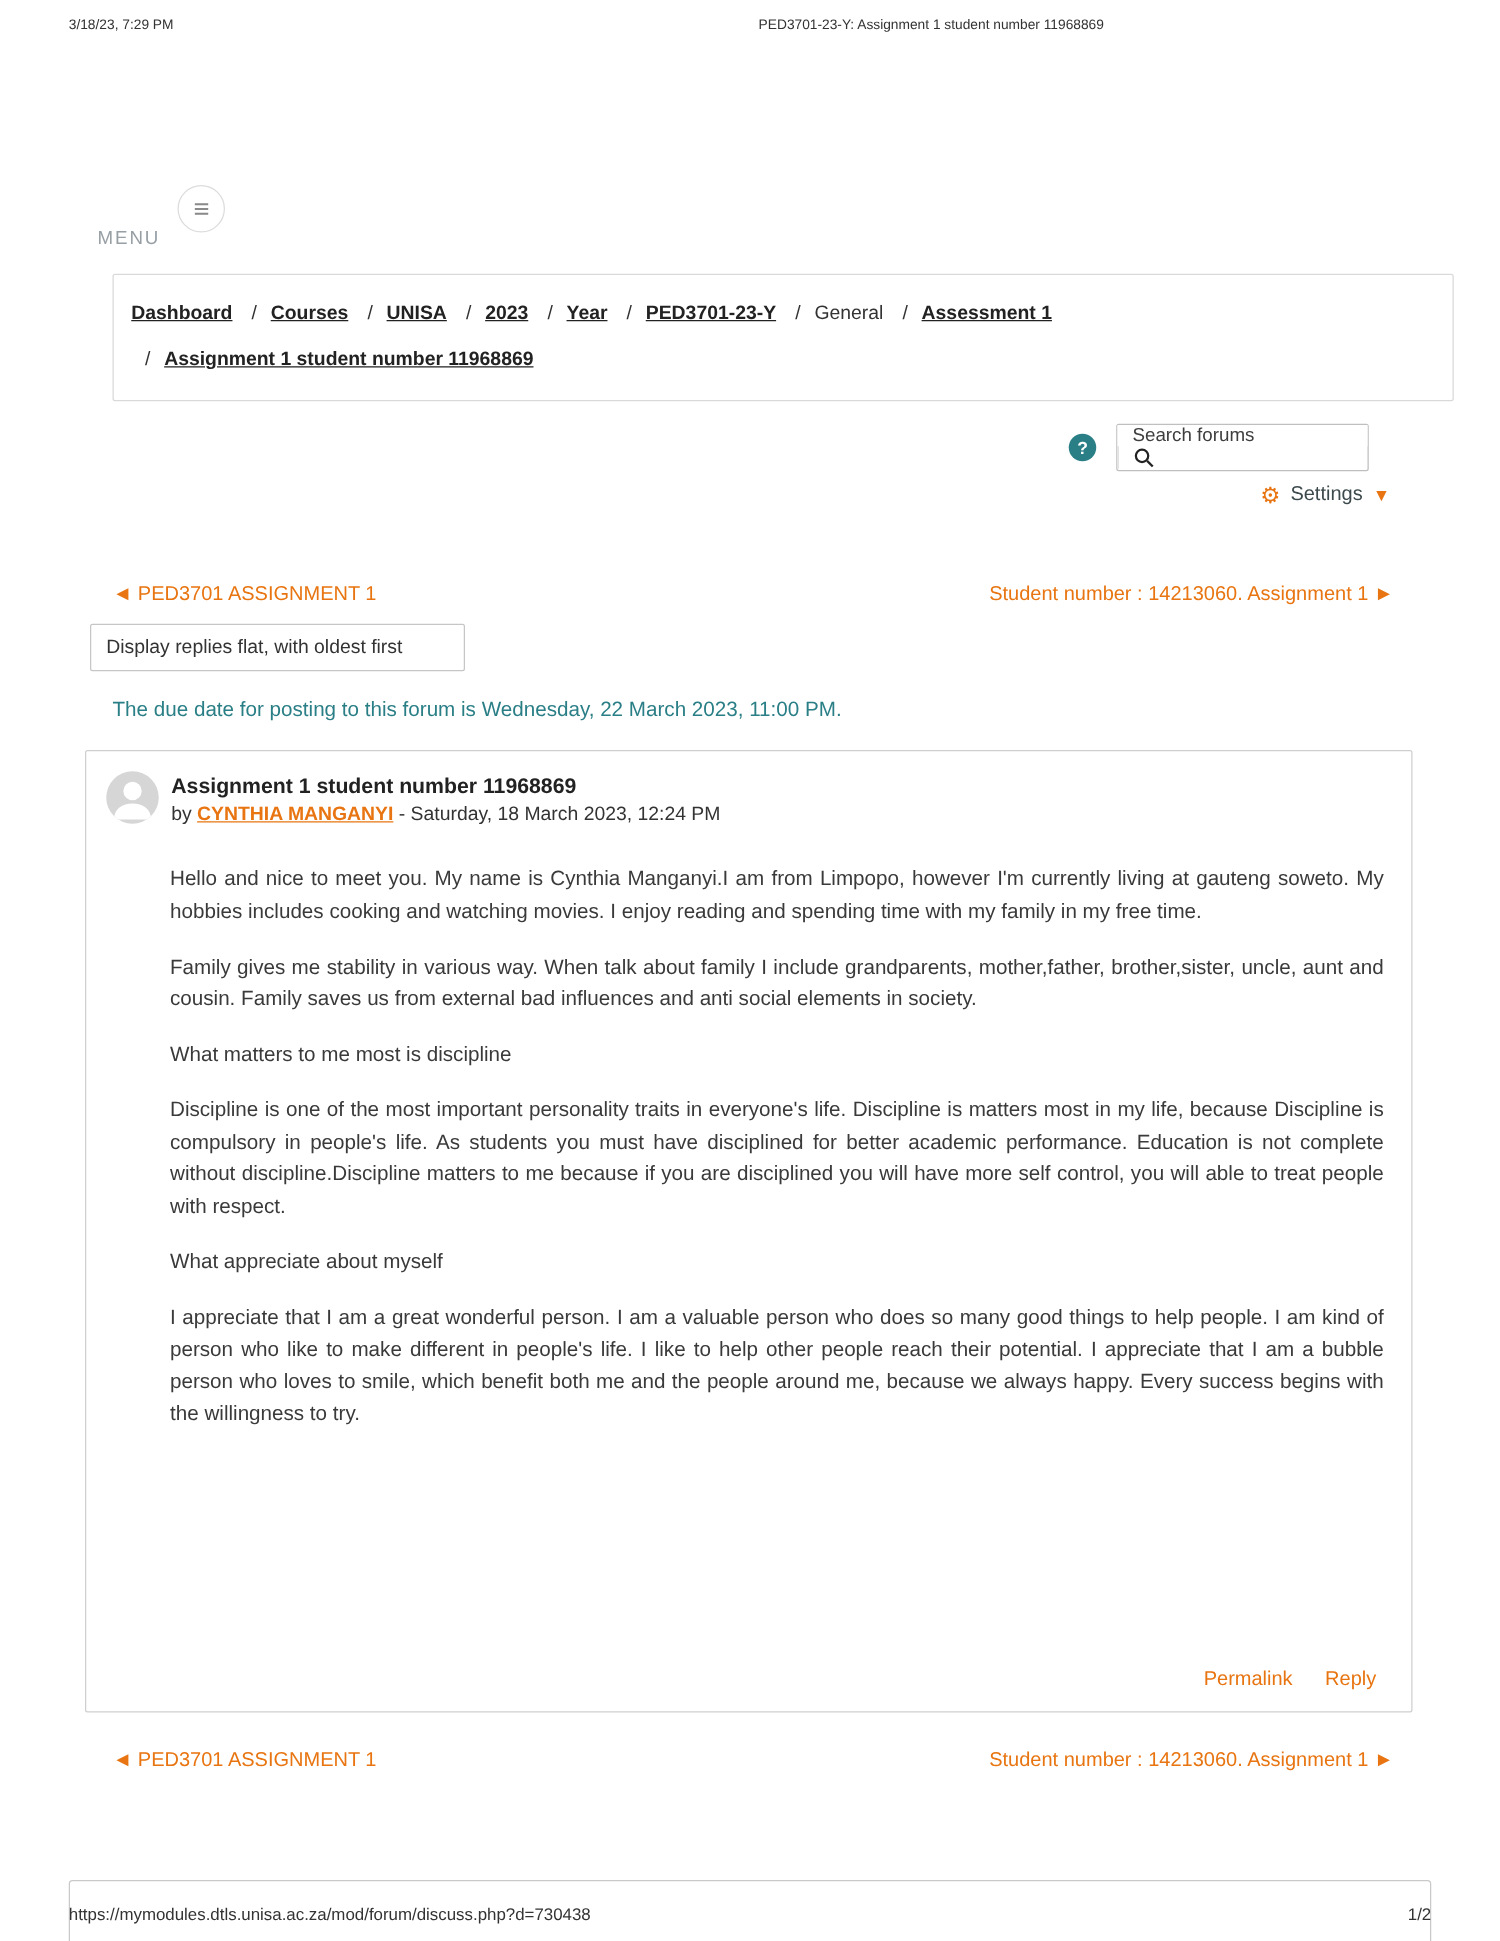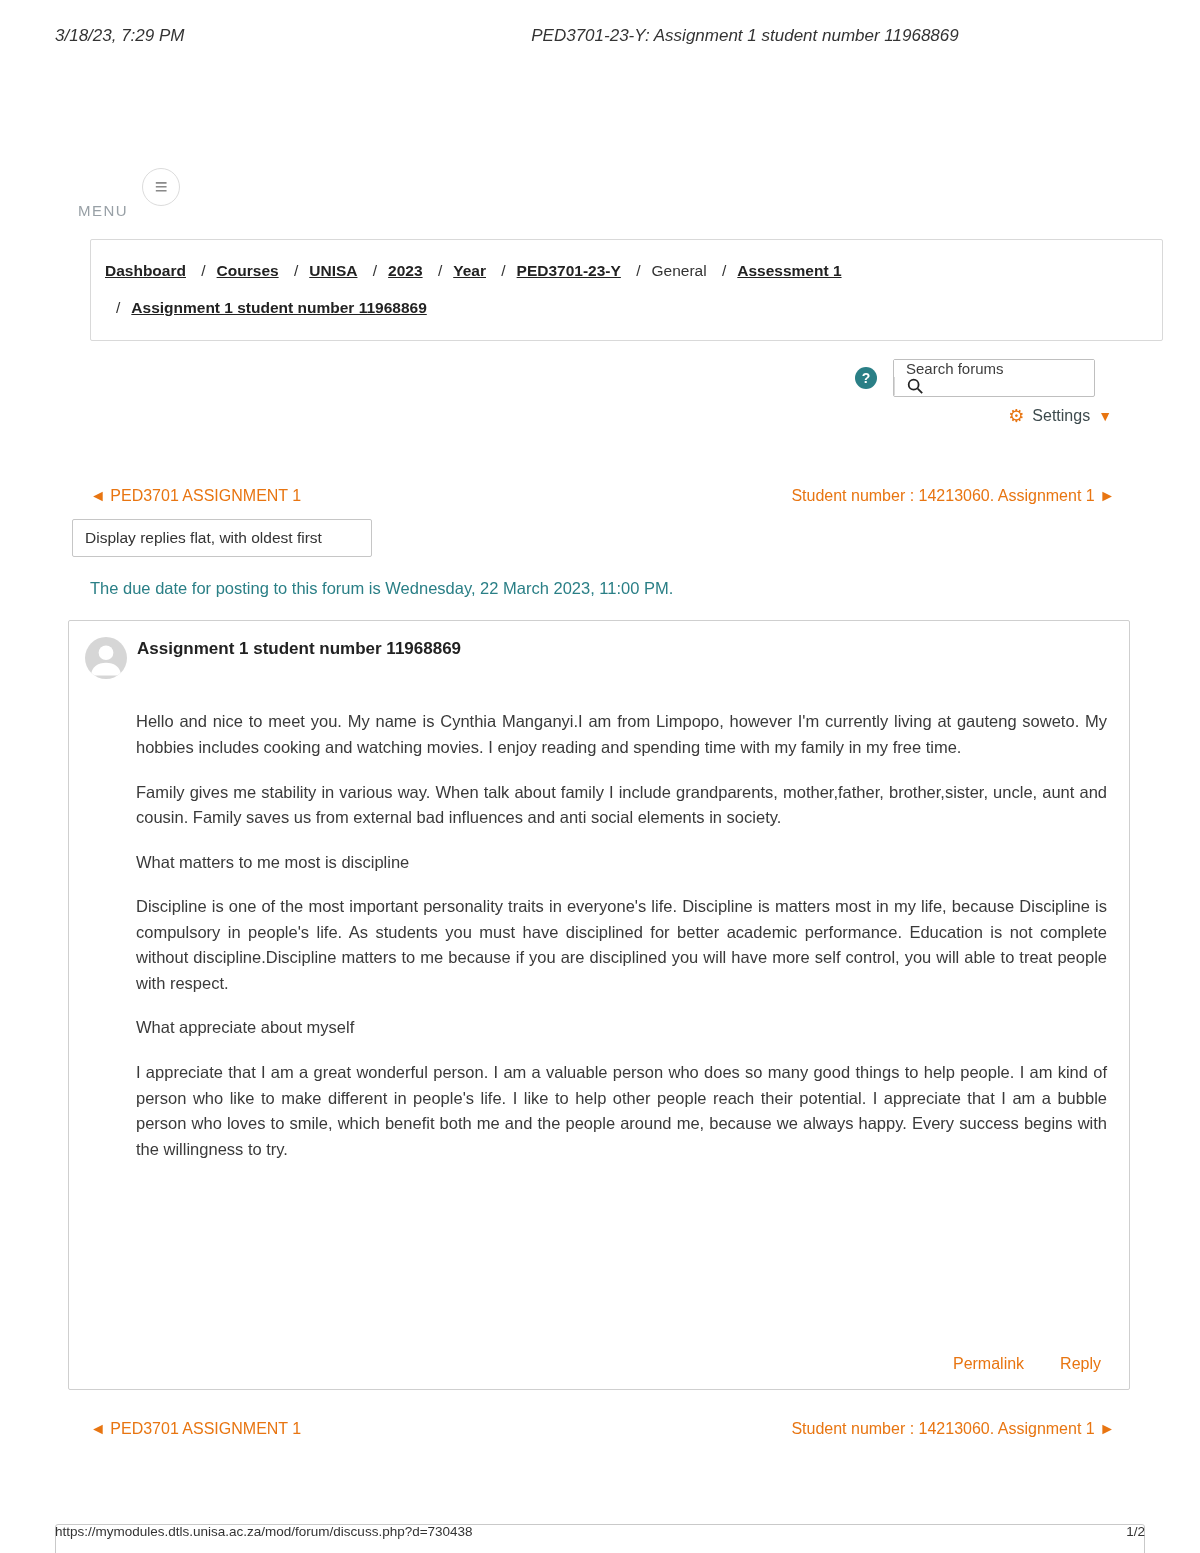--- a/index.html
+++ b/index.html
@@ -8,21 +8,21 @@
     --color-text:#3a3a3a;
     --color-border:#cfcfcf;
     --color-muted:#98a0a6;
   }
   *{box-sizing:border-box;margin:0;padding:0;}
   html,body{background:#fff;}
   body{font-family:"Liberation Sans","DejaVu Sans",sans-serif;color:var(--color-text);}
   .page{position:relative;width:1200px;height:1553px;background:#fff;overflow:hidden;}
 
   
-  .print-header{display:flex;padding:26px 55px 0 55px;font-size:17px;color:#333;font-style:italic;}
+  .print-header{display:flex;padding:14px 55px 0 55px;font-size:11px;color:#333;}
   .print-header .ph-date{width:330px;}
   .print-header .ph-title{flex:1;text-align:center;padding-right:40px;}
 
   
   .menu-row{display:flex;align-items:center;gap:14px;margin:108px 0 0 78px;}
   .menu-label{color:var(--color-muted);font-size:15px;letter-spacing:1.5px;font-weight:500;margin-top:48px;}
   .menu-toggle{width:38px;height:38px;border:1px solid #dcdcdc;border-radius:50%;background:#fff;
     display:flex;align-items:center;justify-content:center;cursor:pointer;}
   .hamburger{font-size:22px;color:#8a8a8a;line-height:1;}
 
@@ -65,21 +65,21 @@
     border:1px solid var(--color-border);border-radius:2px;padding:16px 0 0 0;background:#fff;}
   .post-header{display:flex;gap:10px;padding-left:16px;}
   .avatar{width:42px;height:42px;border-radius:50%;background:#d6d6d6;overflow:hidden;flex:0 0 42px;
     display:flex;align-items:flex-end;justify-content:center;}
   .post-head-text{padding-top:2px;}
   .post-title{font-size:17px;font-weight:700;color:#222;}
   .post-byline{font-size:15.5px;color:#333;margin-top:4px;}
   .author-link{color:var(--color-accent);font-weight:600;text-decoration:underline;cursor:pointer;}
   .post-body{padding:30px 22px 0 67px;font-size:16.5px;line-height:1.55;text-align:justify;color:var(--color-text);}
   .post-body p{margin-bottom:19px;}
-  .post-actions{position:absolute;right:28px;bottom:16px;display:flex;gap:36px;font-size:16px;align-items:center;}
+  .post-actions{position:absolute;right:28px;bottom:16px;display:flex;gap:26px;font-size:16px;align-items:center;}
   .action-link{color:var(--color-accent);text-decoration:none;cursor:pointer;}
 
   
   .empty-card{margin:86px 0 0 55px;width:1090px;height:52px;border:1px solid #c9c9c9;border-radius:3px;background:#fff;}
 
   
   .print-footer{position:absolute;left:55px;right:55px;bottom:14px;display:flex;justify-content:space-between;
     font-size:13.5px;color:#333;}
 </style>
 </head>
@@ -148,20 +148,25 @@
   <article class="post-card">
     <div class="post-header">
       <span class="avatar">
         <svg width="42" height="42" viewBox="0 0 24 24">
           <circle cx="12" cy="9" r="4.2" fill="#ffffff"></circle>
           <path d="M3.5 22c0-4.8 3.9-7.3 8.5-7.3s8.5 2.5 8.5 7.3z" fill="#ffffff"></path>
         </svg>
       </span>
       <div class="post-head-text">
         <div class="post-title">Assignment 1 student number 11968869</div>
+        <div class="post-byline">
+          <span>by</span>
+          <a class="author-link">CYNTHIA MANGANYI</a>
+          <span>- Saturday, 18 March 2023, 12:24 PM</span>
+        </div>
       </div>
     </div>
     <div class="post-body">
       <p>Hello and nice to meet you. My name is Cynthia Manganyi.I am from Limpopo, however I'm currently living at gauteng soweto. My hobbies includes cooking and watching movies. I enjoy reading and spending time with my family in my free time.</p>
       <p>Family gives me stability in various way. When talk about family I include grandparents, mother,father, brother,sister,  uncle, aunt and cousin. Family saves us from external bad influences and anti social elements in society.</p>
       <p>What matters to me most is discipline</p>
       <p>Discipline is one of the most important personality traits in everyone's life. Discipline is matters most in my life, because Discipline is compulsory in people's life. As students you must have disciplined for better academic performance.  Education is not complete without discipline.Discipline matters to me because if you are disciplined you will have more self control, you will able to treat people with respect.</p>
       <p>What appreciate about myself</p>
       <p>I appreciate that I am a great wonderful person.  I am a valuable person who does so many good things to help people.  I am kind of person who like to make different in people's life. I like to help other people reach their potential. I appreciate that I am a bubble person who loves to smile, which benefit both me and the people around me, because we always happy. Every success begins with the willingness to try.</p>
     </div>

